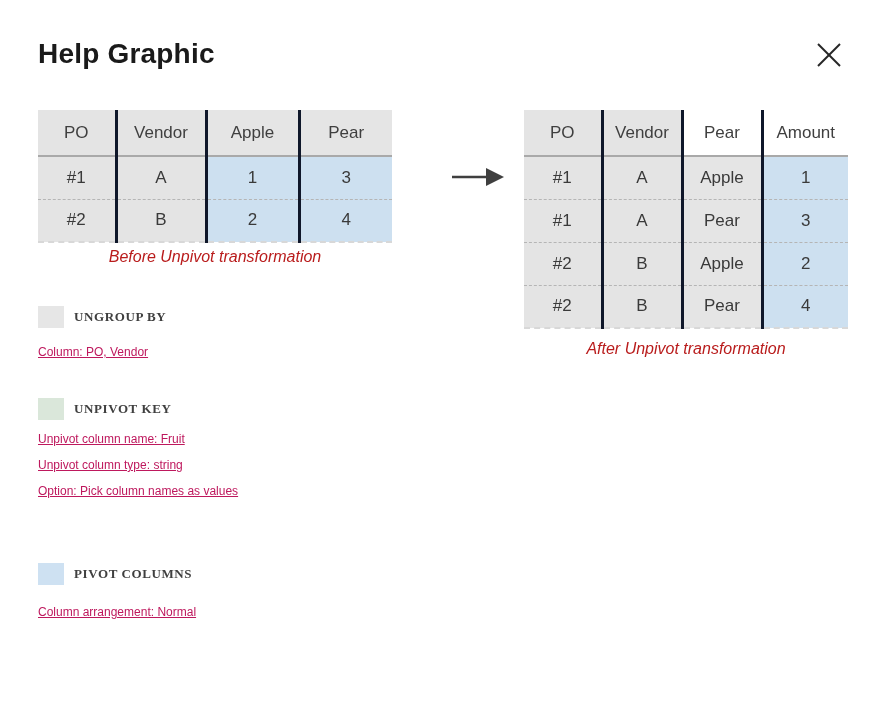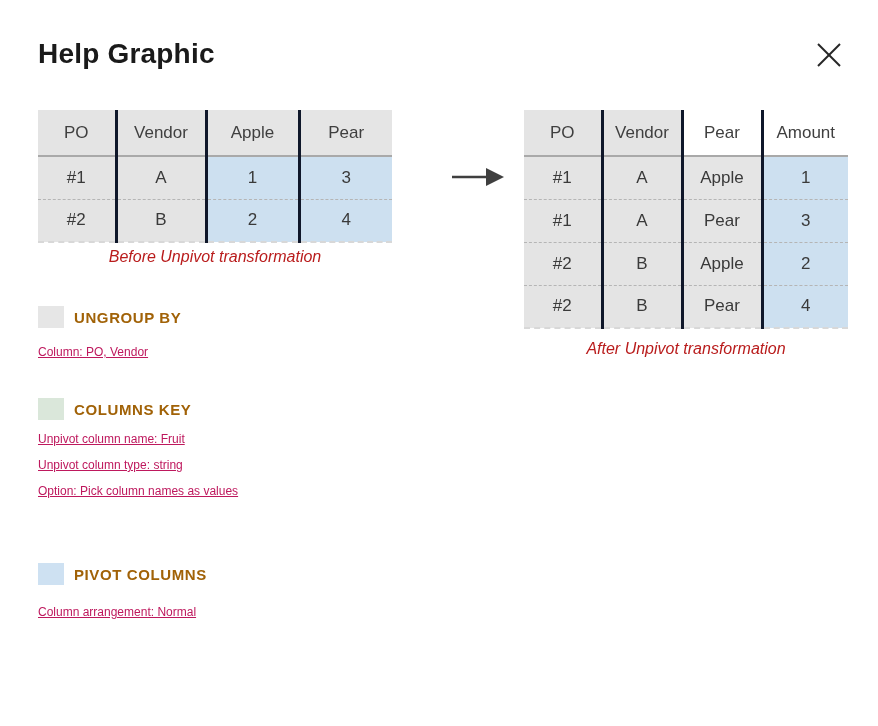--- a/index.html
+++ b/index.html
@@ -127,24 +127,25 @@
   .legend-swatch {
     width: 26px;
     height: 22px;
     margin-right: 10px;
     flex: 0 0 auto;
   }
   .swatch-grey  { background: #e6e6e6; }
   .swatch-green { background: #dae7da; }
   .swatch-blue  { background: #cee1f2; }
   .legend-title {
-    font-size: 15px;
+    font-size: 13px;
     font-weight: bold;
     letter-spacing: 0.6px;
-    color: #a16207;
+    color: #404040;
+    font-family: Liberation Serif, serif;
   }
   .legend-line {
     font-size: 12px;
     color: #be185d;
     margin-top: 16px;
     white-space: nowrap;
     text-decoration: underline;
   }
   #section-ungroup .legend-line { margin-top: 17px; }
   #section-key .legend-line:nth-of-type(1) { margin-top: 17px; }
@@ -253,21 +254,21 @@
   <div class="legend-head">
     <span class="legend-swatch swatch-grey"></span>
     <span class="legend-title">UNGROUP BY</span>
   </div>
   <div class="legend-line">Column: PO, Vendor</div>
 </div>
 
 <div class="legend-section" id="section-key">
   <div class="legend-head">
     <span class="legend-swatch swatch-green"></span>
-    <span class="legend-title">COLUMNS KEY</span>
+    <span class="legend-title">UNPIVOT KEY</span>
   </div>
   <div class="legend-line">Unpivot column name: Fruit</div>
   <div class="legend-line">Unpivot column type: string</div>
   <div class="legend-line">Option: Pick column names as values</div>
 </div>
 
 <div class="legend-section" id="section-pivot">
   <div class="legend-head">
     <span class="legend-swatch swatch-blue"></span>
     <span class="legend-title">PIVOT COLUMNS</span>

